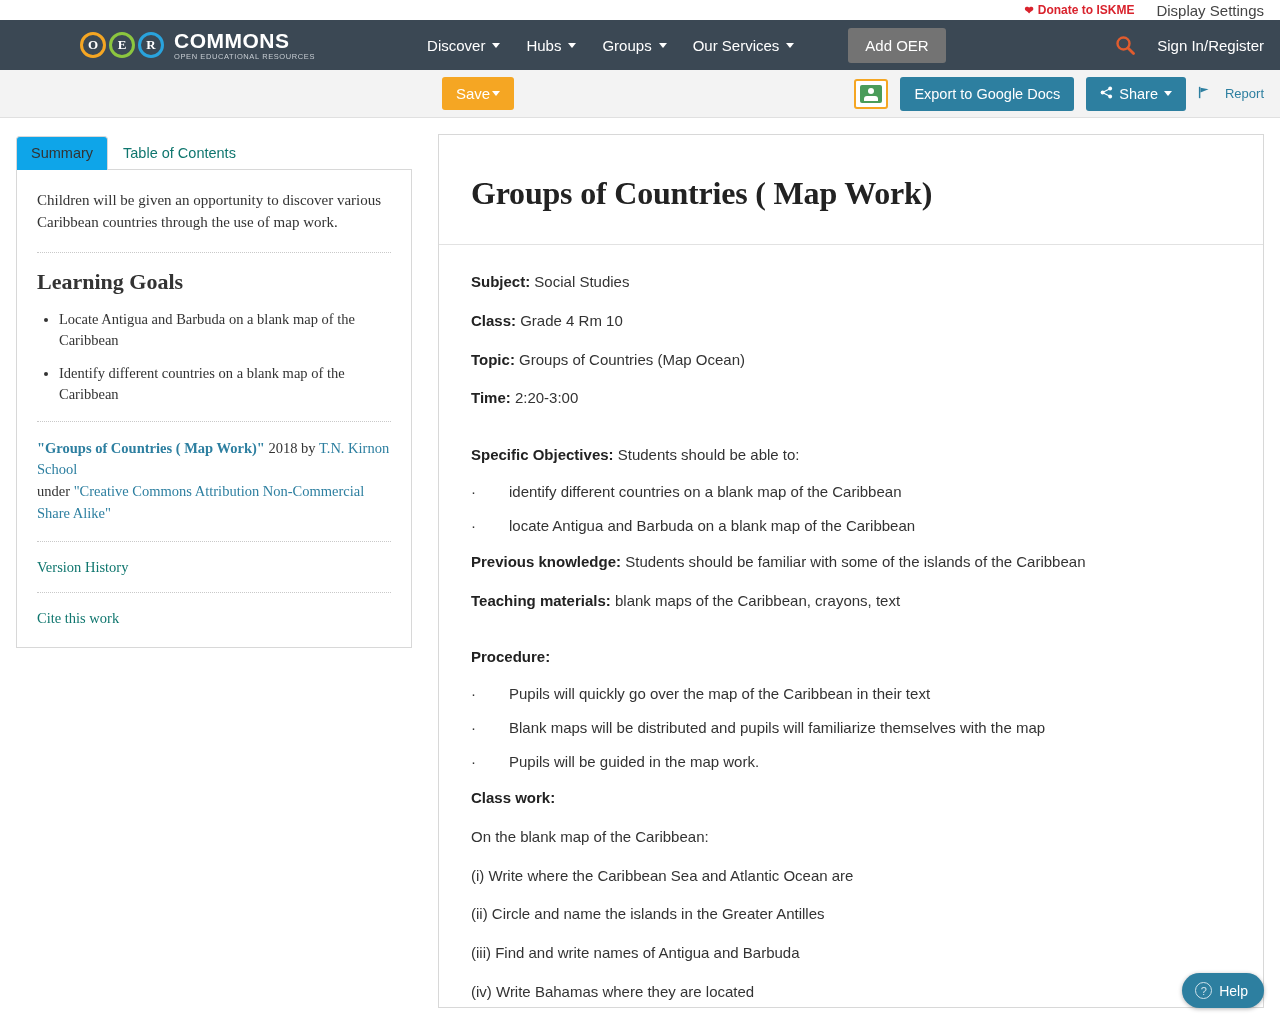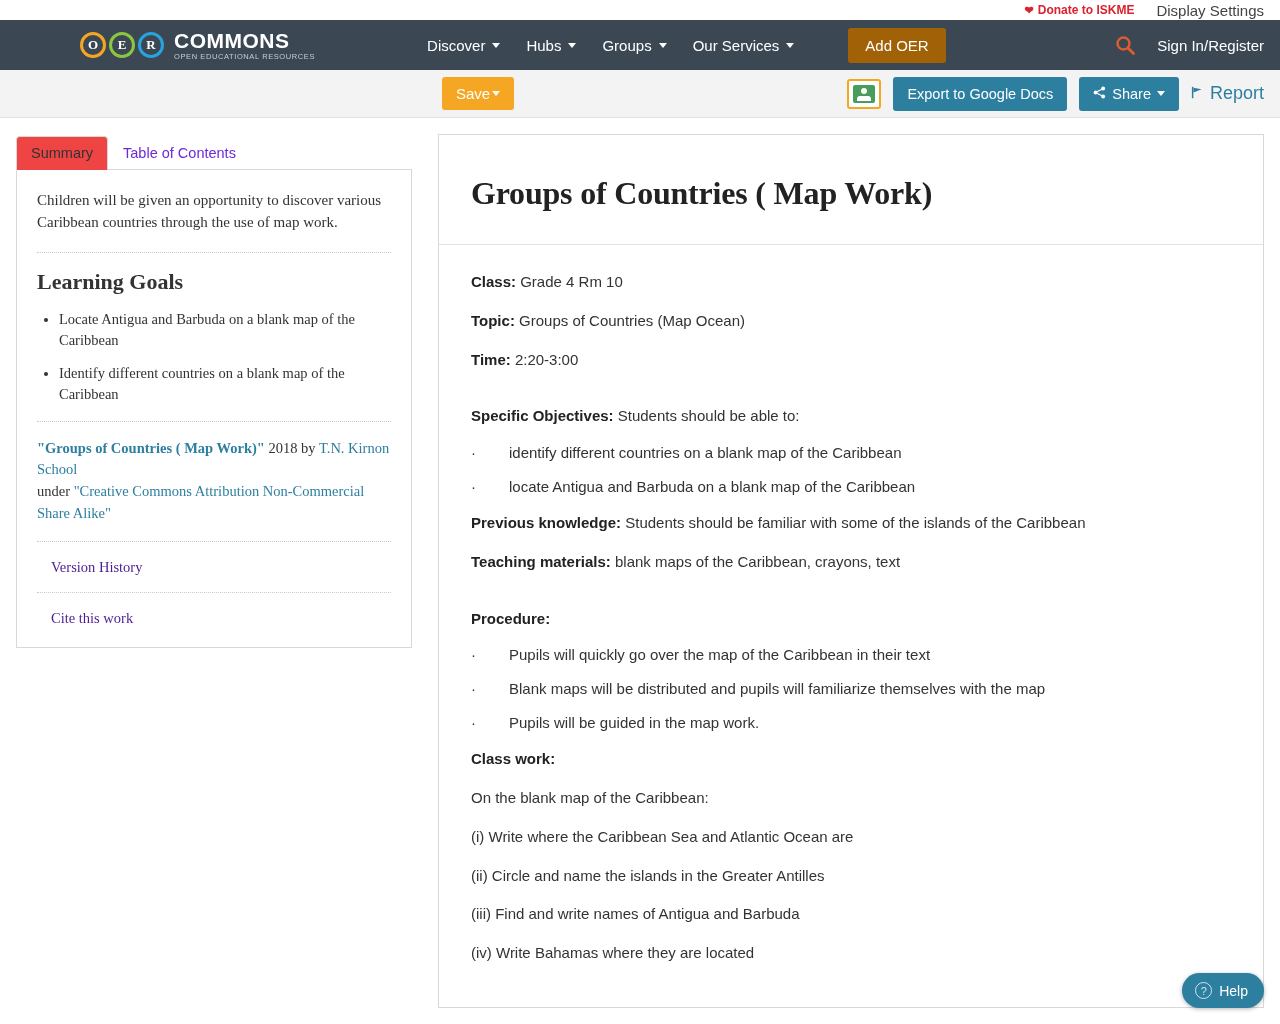--- a/index.html
+++ b/index.html
@@ -87,21 +87,21 @@
   }
   .caret-down {
     width: 0; height: 0;
     border-left: 4px solid transparent;
     border-right: 4px solid transparent;
     border-top: 5px solid #ffffff;
     display: inline-block;
   }
   .addoer {
     margin-left: 28px;
-    background: #a16207;
+    background: #737373;
     color: #fff;
     border: none;
     border-radius: 3px;
     padding: 9px 17px;
     font-size: 15px;
     cursor: pointer;
     font-family: "Liberation Sans", sans-serif;
   }
   .nav-right {
     position: absolute;
@@ -210,22 +210,22 @@
     font-family: "Liberation Sans", sans-serif;
   }
   .share-btn .caret {
     width: 0; height: 0;
     border-left: 4px solid transparent;
     border-right: 4px solid transparent;
     border-top: 5px solid #fff;
   }
   .report-link {
     color: #2d7fa0;
-    font-size: 18px;
-    display: flex; align-items: center; gap: 6px;
+    font-size: 13px;
+    display: flex; align-items: center; gap: 14px;
     text-decoration: none;
     cursor: pointer;
   }
 
   
   .content {
     display: flex;
     padding: 16px;
     gap: 26px;
     height: calc(1024px - 20px - 50px - 48px);
@@ -235,28 +235,28 @@
   .sidebar { width: 396px; flex: none; }
   .tabs {
     display: flex;
     align-items: flex-end;
     height: 36px;
     border-bottom: 1px solid #d8d8d8;
   }
   .tab {
     padding: 8px 14px;
     font-size: 14.5px;
-    color: #6d28d9;
+    color: #0f766e;
     cursor: pointer;
     border: 1px solid transparent;
     border-bottom: none;
     background: transparent;
   }
   .tab.active {
-    background: #ef4444;
+    background: #0ea5e9;
     border-color: #d8d8d8;
     border-radius: 4px 4px 0 0;
     color: #333;
     margin-bottom: -1px;
     padding-bottom: 9px;
   }
   .sidebar-card {
     border: 1px solid #d8d8d8;
     border-top: none;
     padding: 20px;
@@ -294,26 +294,25 @@
     font-family: "Liberation Serif", serif;
     font-size: 14.5px;
     color: #333;
     line-height: 1.5;
     margin: 0;
   }
   .attr b { color: #2d7fa0; }
   .attr a { color: #2d7fa0; text-decoration: none; }
   .sidelink {
     display: inline-block;
-    color: #4c1d95;
+    color: #0f766e;
     font-family: "Liberation Serif", serif;
     font-size: 14.5px;
     text-decoration: none;
     cursor: pointer;
-    margin-left: 14px;
   }
 
   
   .main-panel {
     flex: 1;
     border: 1px solid #d8d8d8;
     background: #fff;
     height: 100%;
     overflow: hidden;
   }
@@ -508,20 +507,24 @@
   </div>
 
   <div class="main-panel">
     <div class="main-head">
       <h1 class="doc-title">Groups of Countries ( Map Work)</h1>
     </div>
     <hr class="main-sep">
 
     <div class="doc-body">
       <p>
+        <b>Subject:</b>
+        <span>Social Studies</span>
+      </p>
+      <p>
         <b>Class:</b>
         <span>Grade 4 Rm 10</span>
       </p>
       <p>
         <b>Topic:</b>
         <span>Groups of Countries (Map Ocean)</span>
       </p>
       <p>
         <b>Time:</b>
         <span>2:20-3:00</span>

